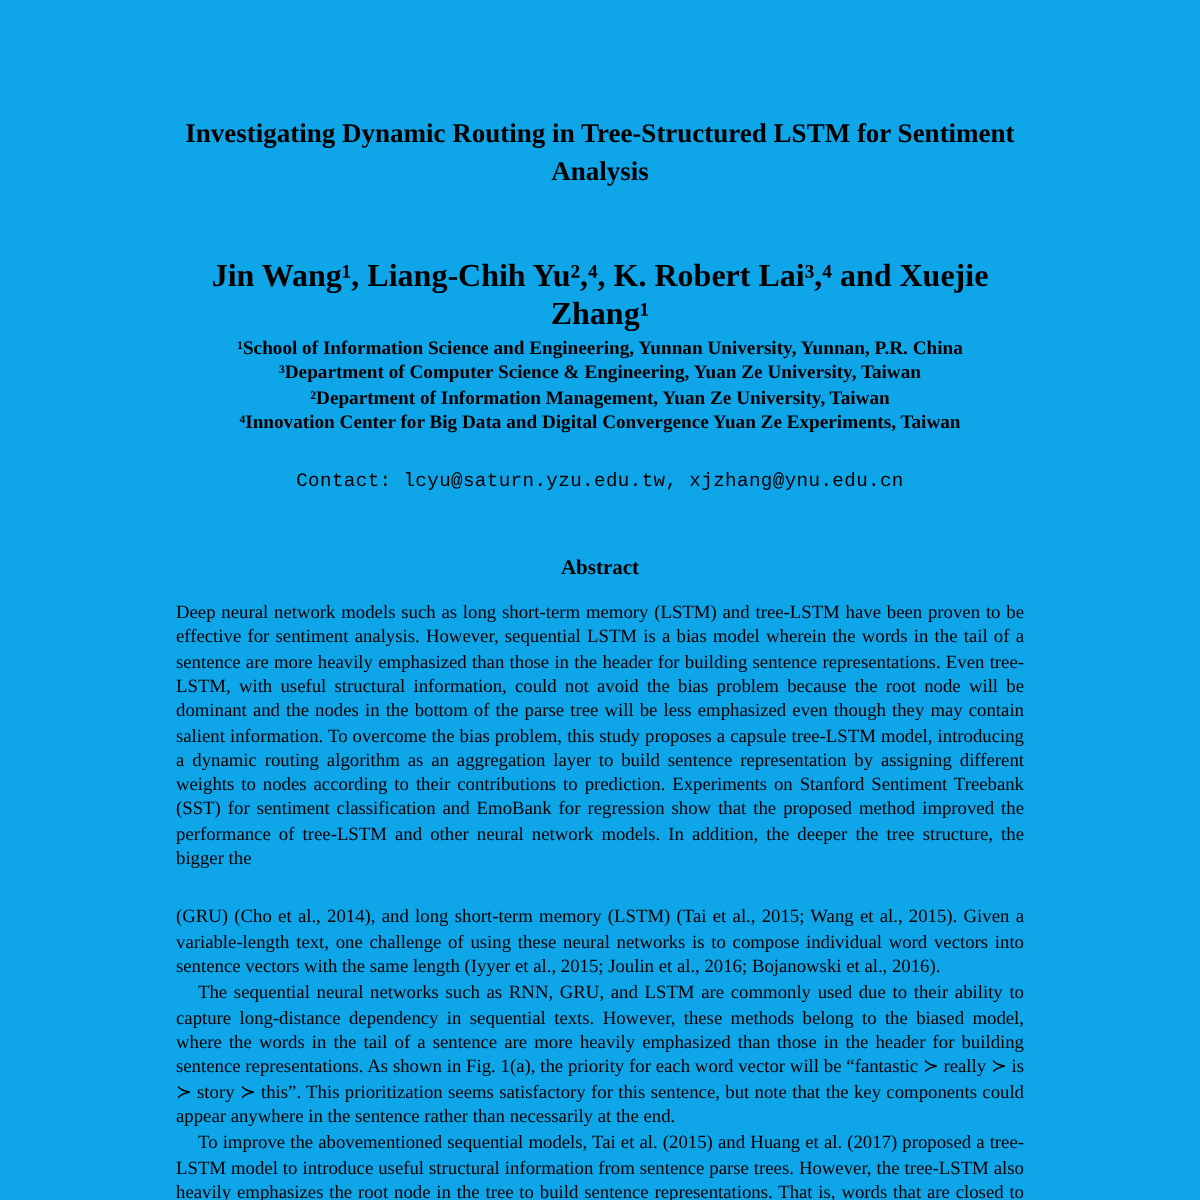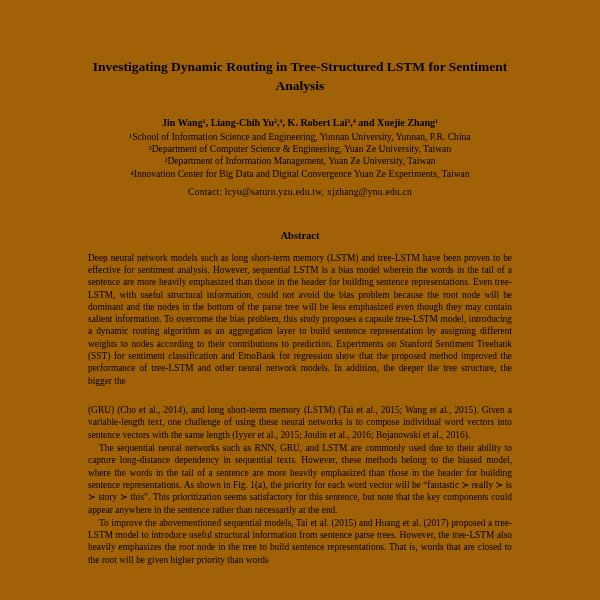--- a/index.html
+++ b/index.html
@@ -10,50 +10,51 @@
   body {
     width: 600px;
     height: 600px;
     overflow: hidden;
   }
   .page {
     box-sizing: border-box;
     width: 600px;
     height: 600px;
     padding: 58px 88px 0 88px;
-    background: #a16207;
+    background: #0ea5e9;
     color: #000000;
     font-family: "Liberation Serif", "DejaVu Serif", serif;
     overflow: hidden;
   }
   .header {
     text-align: center;
   }
   .title {
     margin: 0;
     font-size: 13.5px;
     line-height: 1.4;
     font-weight: bold;
   }
   .authors {
-    margin-top: 21px;
-    font-size: 10px;
+    margin-top: 33px;
+    font-size: 16px;
     font-weight: bold;
     line-height: 1.2;
   }
   .affils {
     margin-top: 2px;
+    font-weight: bold;
   }
   .affil {
     font-size: 9.6px;
     line-height: 1.28;
   }
   .contact {
-    margin-top: 6px;
-    font-family: Liberation Serif, serif;
+    margin-top: 17px;
+    font-family: Liberation Mono, monospace;
     font-size: 9.6px;
     letter-spacing: 0.2px;
   }
   .columns {
     display: flex;
     gap: 17px;
     margin-top: 32px;
     flex-direction: column;
   }
   .col {

